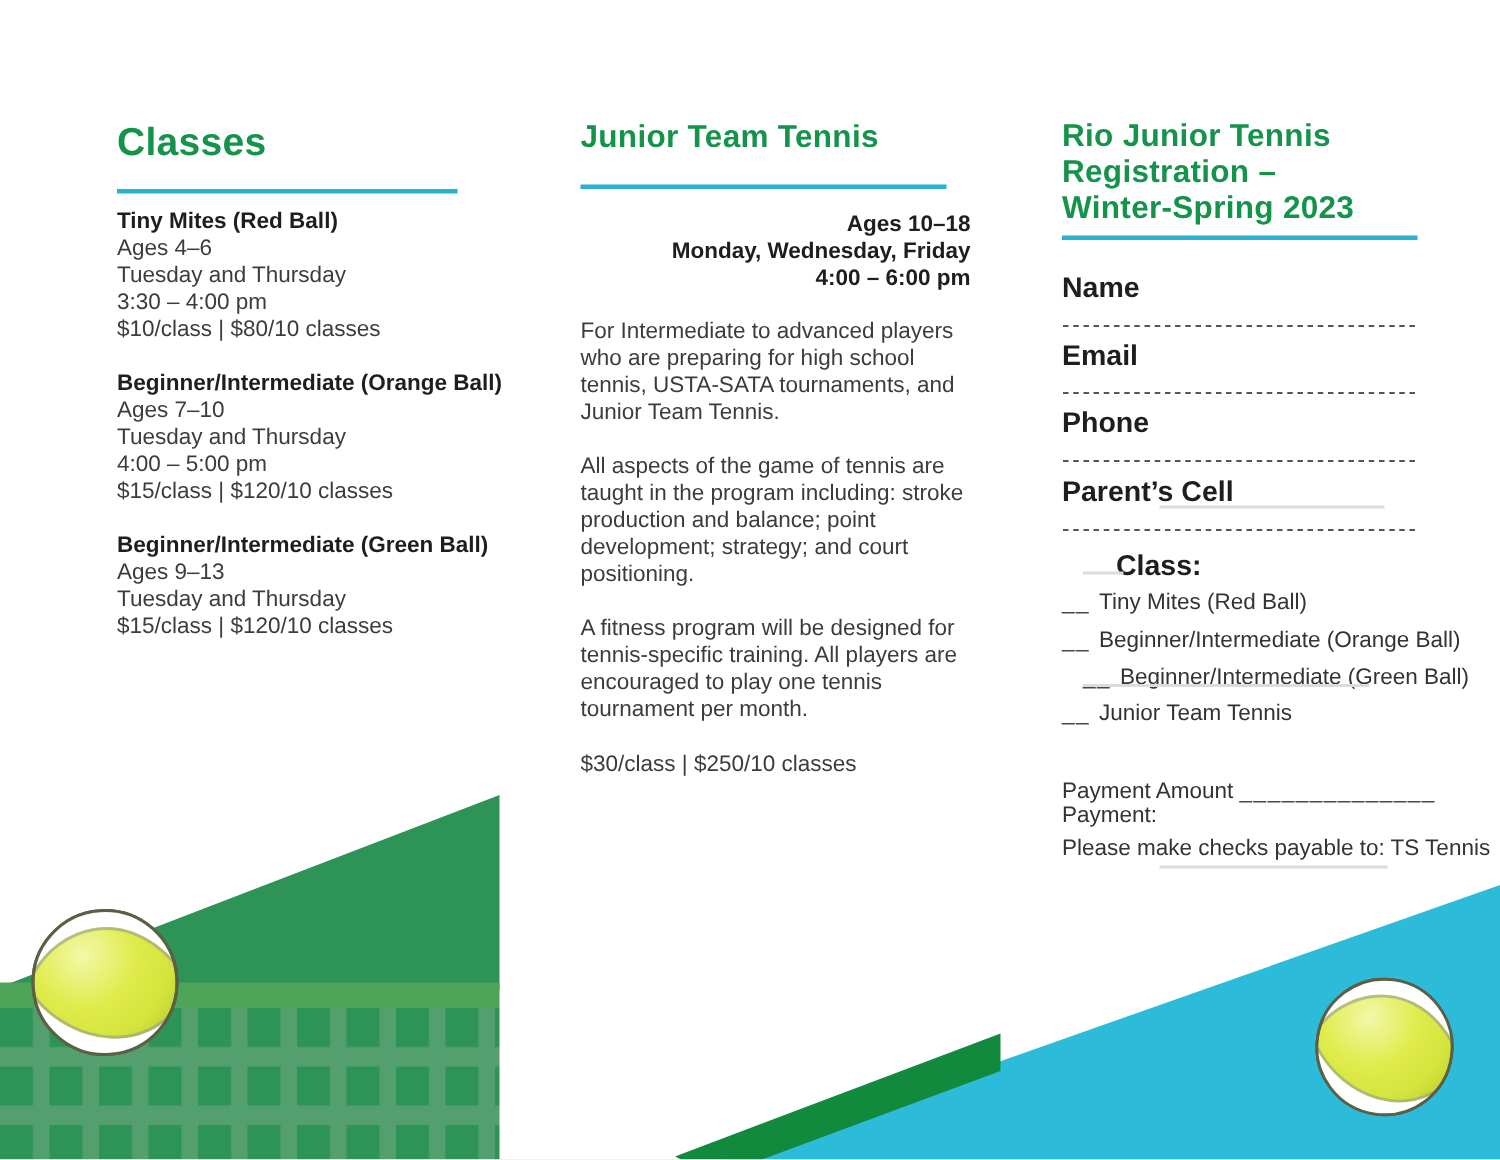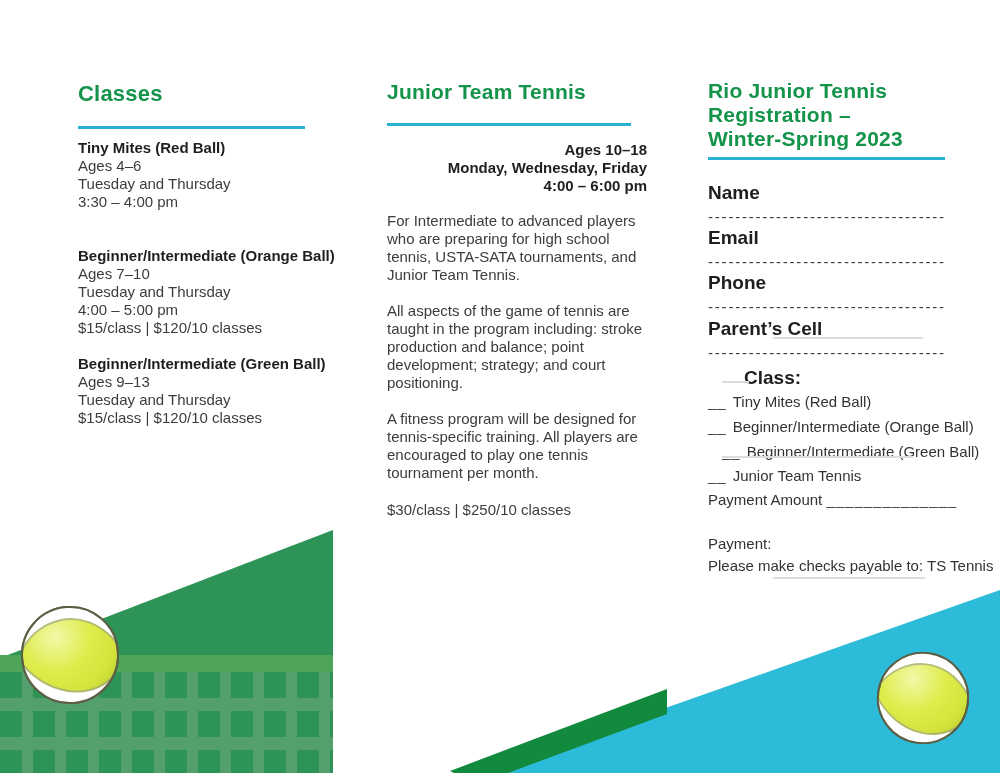--- a/index.html
+++ b/index.html
@@ -1,21 +1,21 @@
 <!DOCTYPE html>
 <html><head>
 <meta charset="utf-8">
 <style>
   html,body{margin:0;padding:0;background:#e8e8e8;}
   .page{
     position:relative;width:1000px;height:773px;background:#ffffff;
     font-family:"Liberation Sans",sans-serif;overflow:hidden;margin:0 auto;
   }
   .abs{position:absolute;}
-  .h1{color:#14934a;font-weight:700;font-size:22px;line-height:24px;letter-spacing:.2px;}
+  .h1{color:#14934a;font-weight:700;font-size:26px;line-height:24px;letter-spacing:.2px;}
   .h1s{color:#14934a;font-weight:700;font-size:21px;line-height:24px;letter-spacing:.2px;}
   .rule{height:3px;background:#29b1d4;}
   .body15{font-size:15px;line-height:18px;color:#3c3c3c;}
   .b{font-weight:700;color:#1e1e1e;}
   .pre{white-space:pre-line;}
   .flabel{font-size:19px;line-height:16px;font-weight:700;color:#1e1e1e;}
   .wline{font-size:15px;line-height:15px;letter-spacing:1.8px;color:#3e3e3e;white-space:nowrap;}
   .opt{font-size:15px;line-height:16px;color:#333333;white-space:nowrap;}
   .opt .blank{margin-right:6px;letter-spacing:1px;color:#3e3e3e;}
   .grayline{height:2px;background:#dcdcdc;}
@@ -71,20 +71,21 @@
 
   <section>
     <div class="abs h1" style="left:78px;top:82px;">Classes</div>
     <div class="abs rule" style="left:78px;top:126px;width:227px;"></div>
 
     <div class="abs body15" style="left:78px;top:139px;width:270px;">
       <div class="b">Tiny Mites (Red Ball)</div>
       <div>Ages 4–6</div>
       <div>Tuesday and Thursday</div>
       <div>3:30 – 4:00 pm</div>
+      <div>$10/class | $80/10 classes</div>
     </div>
 
     <div class="abs body15" style="left:78px;top:247px;width:270px;">
       <div class="b">Beginner/Intermediate (Orange Ball)</div>
       <div>Ages 7–10</div>
       <div>Tuesday and Thursday</div>
       <div>4:00 – 5:00 pm</div>
       <div>$15/class | $120/10 classes</div>
     </div>
 
@@ -150,21 +151,21 @@
       <span class="blank">__</span><span>Beginner/Intermediate (Orange Ball)</span>
     </div>
     <div class="abs opt" style="left:708px;top:444px;margin-left:14px;">
       <span class="blank">__</span><span>Beginner/Intermediate (Green Ball)</span>
     </div>
     <div class="abs grayline" style="left:722px;top:456px;width:191px;"></div>
     <div class="abs opt" style="left:708px;top:468px;">
       <span class="blank">__</span><span>Junior Team Tennis</span>
     </div>
 
-    <div class="abs opt" style="left:708px;top:492px;">
+    <div class="abs opt" style="left:708px;top:520px;">
       <span>Payment Amount</span>
       <span class="blankscore">______________</span>
     </div>
 
     <div class="abs opt" style="left:708px;top:536px;">Payment:</div>
     <div class="abs opt" style="left:708px;top:558px;">Please make checks payable to: TS Tennis</div>
     <div class="abs grayline" style="left:773px;top:577px;width:152px;"></div>
   </section>
 
 </div>

